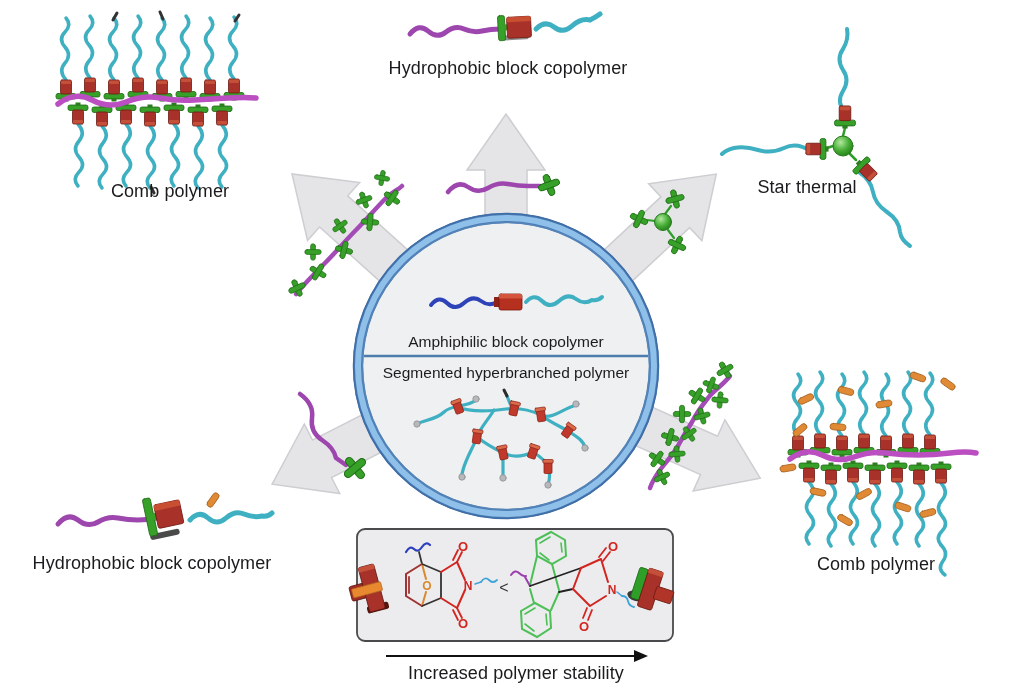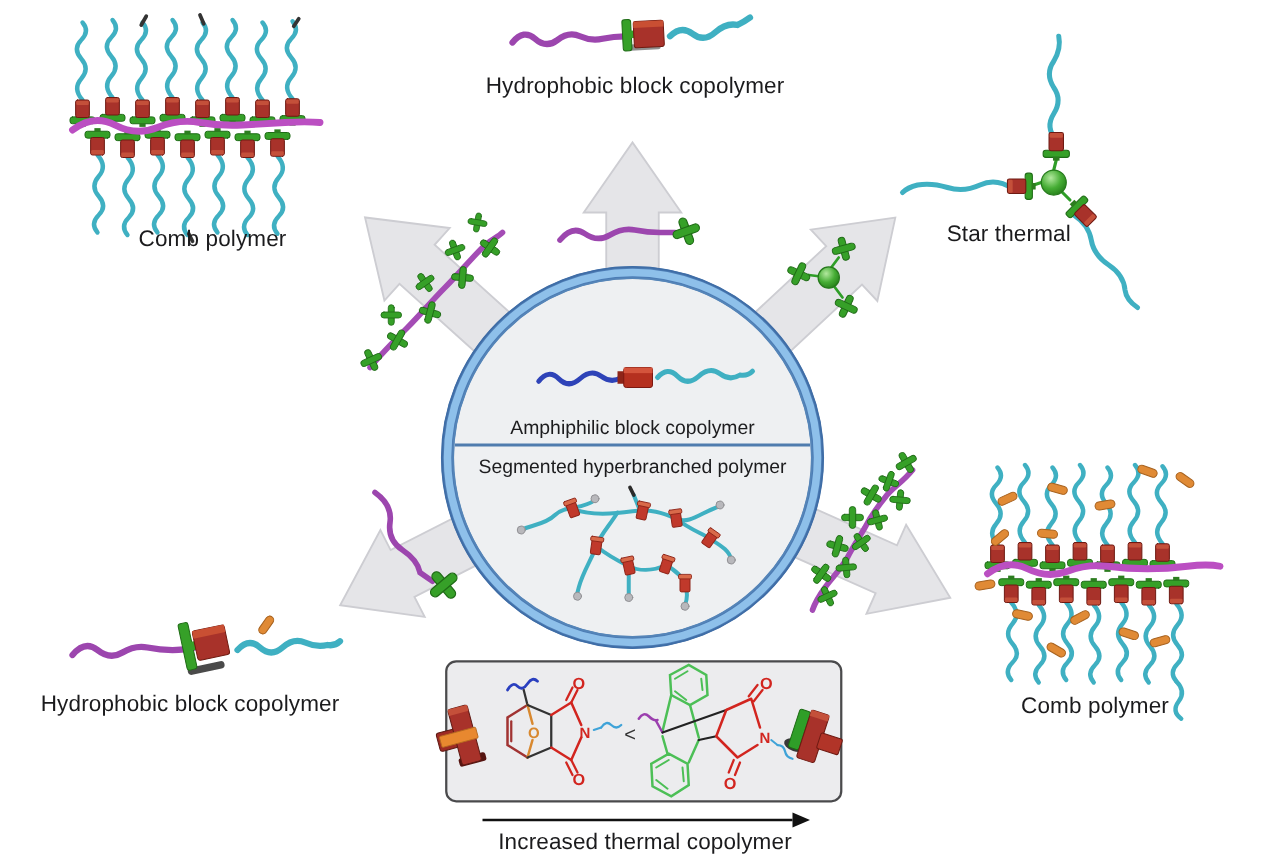--- a/index.html
+++ b/index.html
@@ -355,14 +355,14 @@
       <polygon points="634,650 648,656 634,662" fill="#111"></polygon>
     </g>
   </g>
 </svg>
 
 <div class="lbl" style="left:70px;top:181px;width:200px;">Comb polymer</div>
 <div class="lbl" style="left:378px;top:58px;width:260px;">Hydrophobic block copolymer</div>
 <div class="lbl" style="left:737px;top:177px;width:140px;">Star thermal</div>
 <div class="lbl" style="left:776px;top:554px;width:200px;">Comb polymer</div>
 <div class="lbl" style="left:22px;top:553px;width:260px;">Hydrophobic block copolymer</div>
-<div class="lbl" style="left:366px;top:663px;width:300px;">Increased thermal copolymer</div>
+<div class="lbl" style="left:366px;top:663px;width:300px;">Increased polymer stability</div>
 </div>
 
 </body></html>

